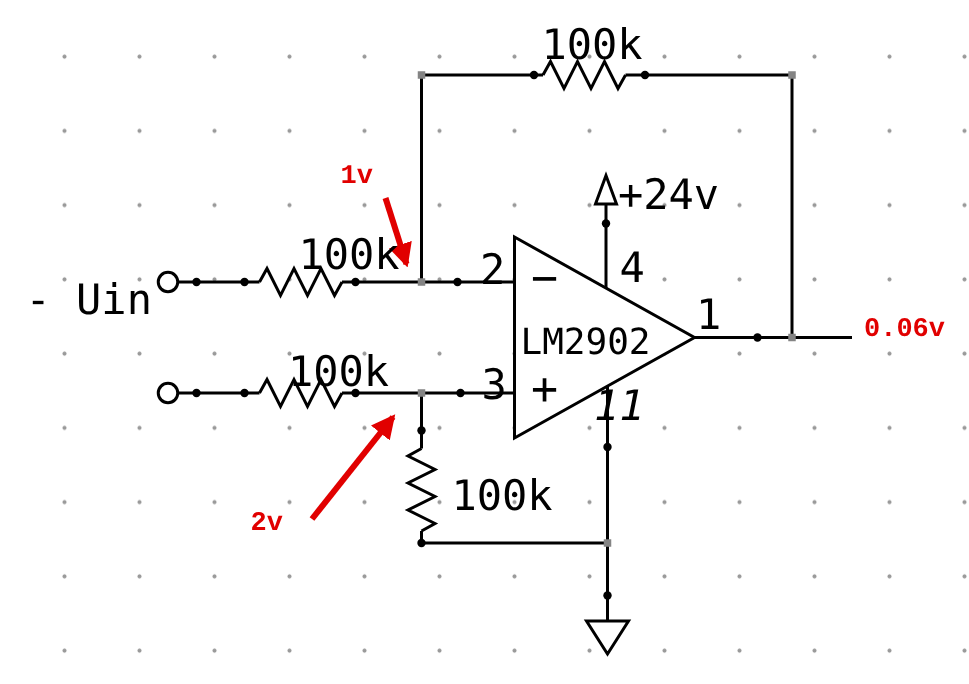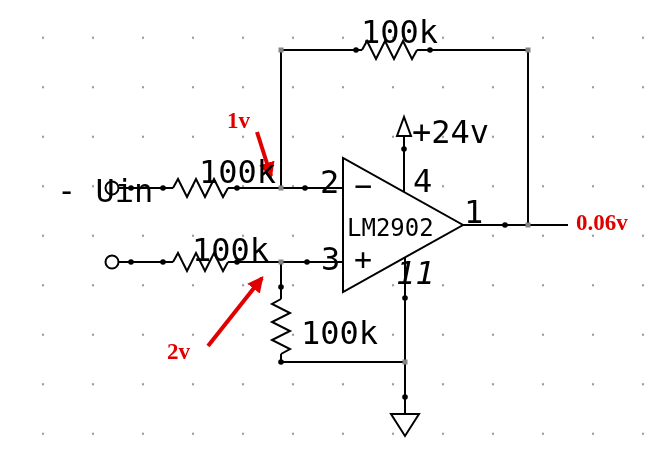--- a/index.html
+++ b/index.html
@@ -10,28 +10,28 @@
     background-image:radial-gradient(circle,#9a9a9a 1.1px,rgba(0,0,0,0) 1.6px);
     background-size:50px 49.5px;
     background-position:18px 13px;
     overflow:hidden;
     font-family:"DejaVu Sans Mono",monospace;
   }
   svg.sch{position:absolute;left:0;top:0;}
   .lbl{
     position:absolute;
     font-family:"DejaVu Sans Mono",monospace;
-    font-size:32px;line-height:1;
+    font-size:28px;line-height:1;
     color:#000;white-space:pre;
   }
   .lbl.big{font-size:24px;}
   .lbl.sign{font-size:30px;}
   .red{
-    font-family:Liberation Serif, serif;
-    font-weight:bold;font-size:23px;line-height:1;
+    font-family:Liberation Mono, monospace;
+    font-weight:bold;font-size:18px;line-height:1;
     color:#e10000;white-space:pre;
   }
 </style>
 </head>
 <body>
 
 <div class="canvas">
 
   <svg class="sch" width="646" height="456" viewBox="0 0 646 456">
     <defs>
@@ -90,21 +90,21 @@
       <rect x="278.5" y="185.5" width="5" height="5"></rect>
       <rect x="278.5" y="259.5" width="5" height="5"></rect>
       <rect x="402.5" y="359.5" width="5" height="5"></rect>
       <rect x="525.5" y="222.5" width="5" height="5"></rect>
     </g>
 
     <line x1="257" y1="132" x2="271" y2="176" stroke="#e10000" stroke-width="4" marker-end="url(#redhead)"></line>
     <line x1="208" y1="346" x2="262" y2="278" stroke="#e10000" stroke-width="4" marker-end="url(#redhead)"></line>
   </svg>
 
-  <div class="lbl" style="left:17px;top:175px;margin-left:40px;">- Uin</div>
+  <div class="lbl" style="left:17px;top:186px;">- Uin</div>
 
   <div class="lbl" style="left:199px;top:156px;">100k</div>
   <div class="lbl" style="left:192px;top:234px;">100k</div>
   <div class="lbl" style="left:361px;top:16px;">100k</div>
   <div class="lbl" style="left:301px;top:317px;">100k</div>
 
   <div class="lbl big" style="left:347px;top:216px;">LM2902</div>
   <div class="lbl sign" style="left:354px;top:171px;">−</div>
   <div class="lbl sign" style="left:354px;top:245px;">+</div>
 

